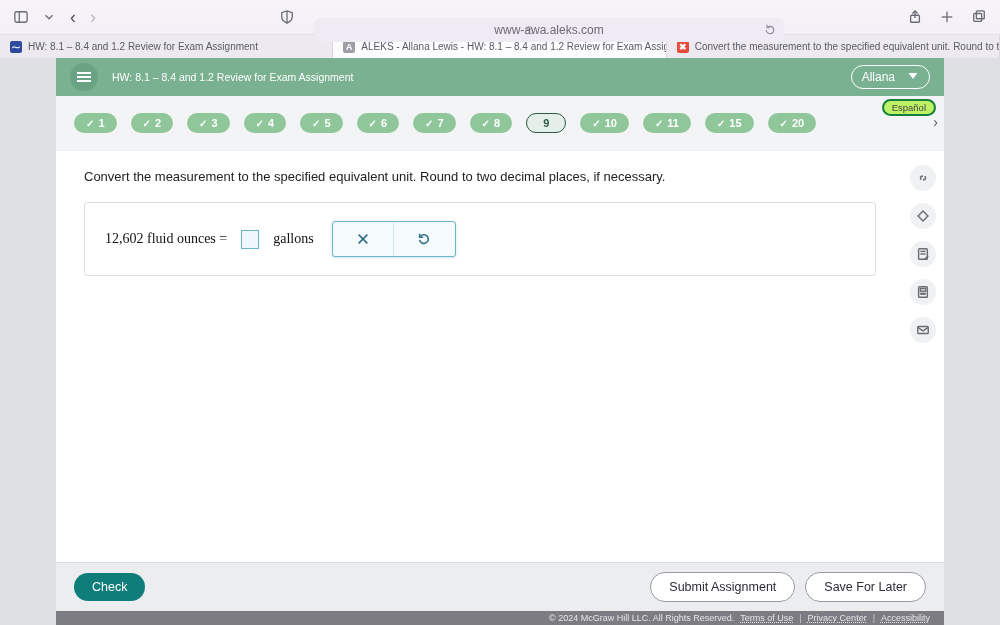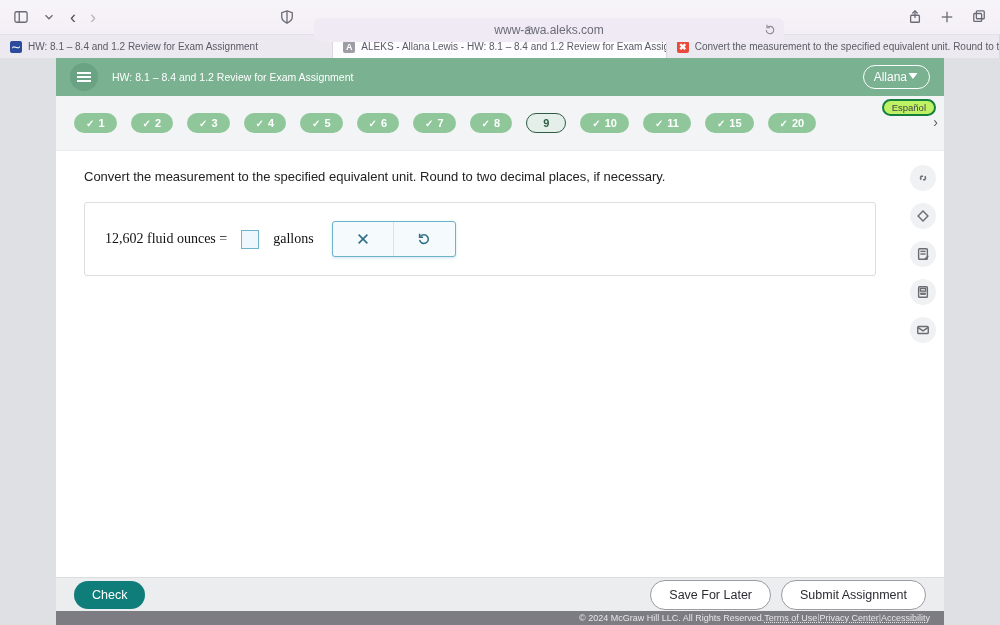--- a/index.html
+++ b/index.html
@@ -30,21 +30,21 @@
   .ghead { height:38px; background:#79b191; color:#fff; display:flex; align-items:center; padding:0 14px; gap:14px; font-size:11px; }
   .menu-btn { width:28px; height:28px; border-radius:50%; background:#6aa383; display:flex; align-items:center; justify-content:center; }
   .menu-btn .bars, .menu-btn .bars::before, .menu-btn .bars::after { content:""; display:block; width:14px; height:1.5px; background:#fff; }
   .menu-btn .bars { position:relative; }
   .menu-btn .bars::before { position:absolute; top:-4px; }
   .menu-btn .bars::after { position:absolute; top:4px; }
   .ghead .titles { line-height:14px; }
   .ghead .t1 { font-size:10.5px; }
   .ghead .t2 { font-size:10.5px; }
   .ghead .sep { opacity:.7; padding:0 3px; }
-  .user-chip { margin-left:auto; border:1.5px solid #fff; border-radius:12px; padding:4px 10px; display:flex; align-items:flex-start; gap:0; font-size:12px; }
+  .user-chip { margin-left:auto; border:1.5px solid #fff; border-radius:12px; padding:4px 10px; display:flex; align-items:flex-start; gap:12px; font-size:12px; }
   .user-chip svg { width:12px; height:12px; fill:#fff; }
   .espanol { position:absolute; right:8px; top:41px; background:#bef264; border:2px solid #15803d; border-radius:10px; font-size:9.5px; padding:1px 8px; color:#444; z-index:3; }
   
   .qnav { height:55px; background:#f3f4f5; display:flex; align-items:center; gap:14px; padding:0 18px; position:relative; border-bottom:1px solid #eceded; }
   .pill { height:20px; border-radius:10px; background:#8fc79b; color:#fff; font-size:11px; font-weight:600; display:flex; align-items:center; padding:0 12px; gap:4px; min-width:36px; justify-content:center; }
   .pill .chk { font-size:10px; }
   .pill.current { background:#e3efe8; color:#2f5a43; border:1.5px solid #2f5a43; padding:0 16px; }
   .qnav .more { position:absolute; right:6px; top:18px; font-size:14px; color:#5a5a5a; }
   
   .qbody { flex:1; padding:18px 28px 10px 28px; position:relative; overflow:hidden; }
@@ -54,27 +54,27 @@
   .eq input { width:18px; height:19px; border:1.5px solid #6fb3c9; background:#eef7fb; }
   .toolbox { border:1.5px solid #6fb3c9; background:#f5fafc; border-radius:3px; box-shadow:0 1px 3px rgba(111,179,201,.35); height:36px; width:124px; display:flex; }
   .toolbox .tb { flex:1; display:flex; align-items:center; justify-content:center; color:#2f6f87; }
   .toolbox .tb + .tb { border-left:1px solid #cfe6ee; }
   .toolbox svg { width:14px; height:14px; stroke:#2f6f87; stroke-width:1.8; fill:none; }
   
   .rail { position:absolute; right:8px; top:14px; display:flex; flex-direction:column; gap:12px; }
   .rail .rb { width:26px; height:26px; border-radius:50%; background:#f0f1f2; display:flex; align-items:center; justify-content:center; }
   .rail .rb svg { width:14px; height:14px; stroke:#6b6b72; stroke-width:1.6; fill:none; }
   
-  .bbar { height:34px; background:#ecedef; border-top:1px solid #dcdde0; display:flex; align-items:center; padding:0 18px; gap:10px; }
+  .bbar { height:49px; background:#ecedef; border-top:1px solid #dcdde0; display:flex; align-items:center; padding:0 18px; gap:10px; }
   .btn { border-radius:18px; font-size:12.5px; padding:7px 18px; cursor:pointer; }
   .btn.primary { background:#0f7e7a; color:#fff; border:none; }
   .btn.outline { background:#fff; color:#2c2c34; border:1.5px solid #9a9aa2; }
   .bbar .spacer { flex:1; }
   
-  .foot { height:14px; background:#7c7c82; color:#e6e6ea; font-size:9px; display:flex; align-items:center; justify-content:flex-end; padding:0 14px; }
+  .foot { height:14px; background:#7c7c82; color:#e6e6ea; font-size:9px; display:flex; align-items:center; justify-content:flex-end; gap:6px; padding:0 14px; }
   .foot .fsep { opacity:.7; }
   .foot span { white-space:nowrap; }
   .foot .link { text-decoration:underline dotted; }
 </style>
 </head>
 <body>
 
 <div class="chrome">
   <div class="sq">
       <svg viewBox="0 0 16 16">
@@ -277,22 +277,22 @@
               <rect x="2" y="4" width="12" height="8" rx="1"></rect>
               <polyline points="2,5 8,9 14,5"></polyline>
             </svg>
           </div>
       </div>
     </div>
 
     <div class="bbar">
       <button class="btn primary">Check</button>
       <div class="spacer"></div>
+      <button class="btn outline">Submit Assignment</button>
       <button class="btn outline">Save For Later</button>
-      <button class="btn outline">Submit Assignment</button>
     </div>
 
     <div class="foot">
       <span>© 2024 McGraw Hill LLC. All Rights Reserved.</span>
       <span class="link">Terms of Use</span>
       <span class="fsep">|</span>
       <span class="link">Privacy Center</span>
       <span class="fsep">|</span>
       <span class="link">Accessibility</span>
     </div>

